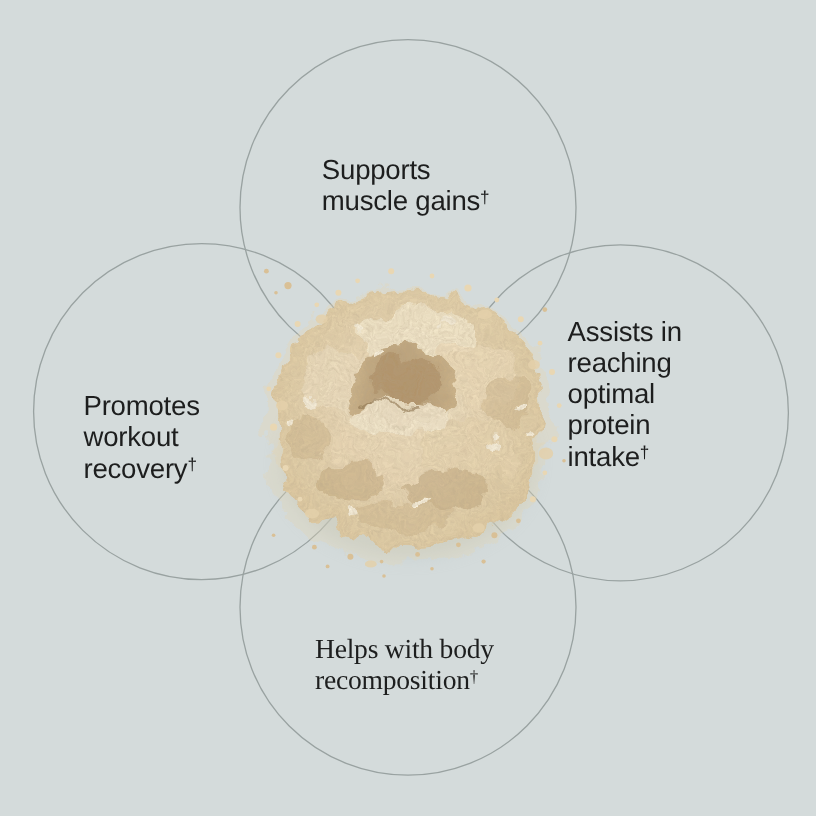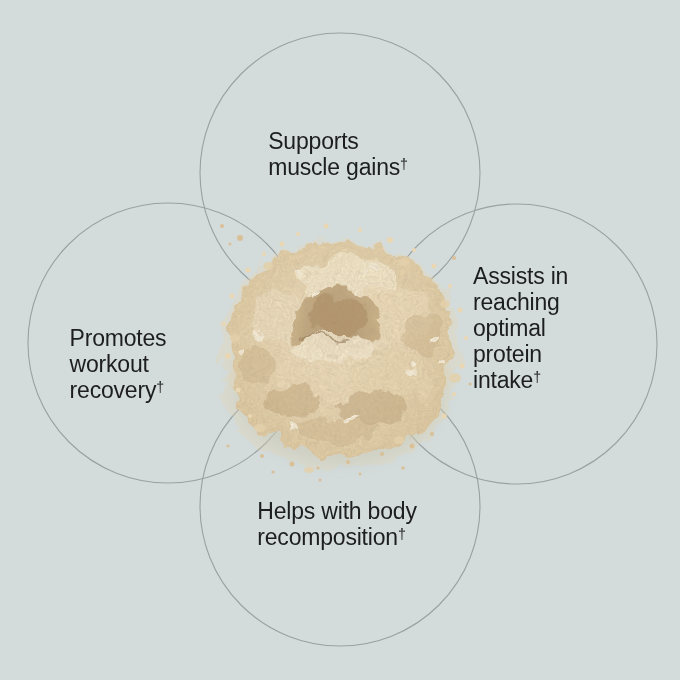--- a/index.html
+++ b/index.html
@@ -164,13 +164,13 @@
     </g>
   </g>
 </svg>
 
 <div class="benefit" style="left:338px;top:154px;">Supports<br>muscle gains<sup>†</sup></div>
 
 <div class="benefit" style="left:118px;top:341px;margin-top:23px;">Promotes<br>workout<br>recovery<sup>†</sup></div>
 
 <div class="benefit" style="left:542px;top:328px;">Assists in<br>reaching optimal<br>protein intake<sup>†</sup></div>
 
-<div class="benefit" style="left:337px;top:524px;">Helps with body<br>recomposition<sup>†</sup></div>
+<div class="benefit" style="left:337px;top:554px;font-family:Liberation Serif, serif;">Helps with body<br>recomposition<sup>†</sup></div>
 
 </body></html>

